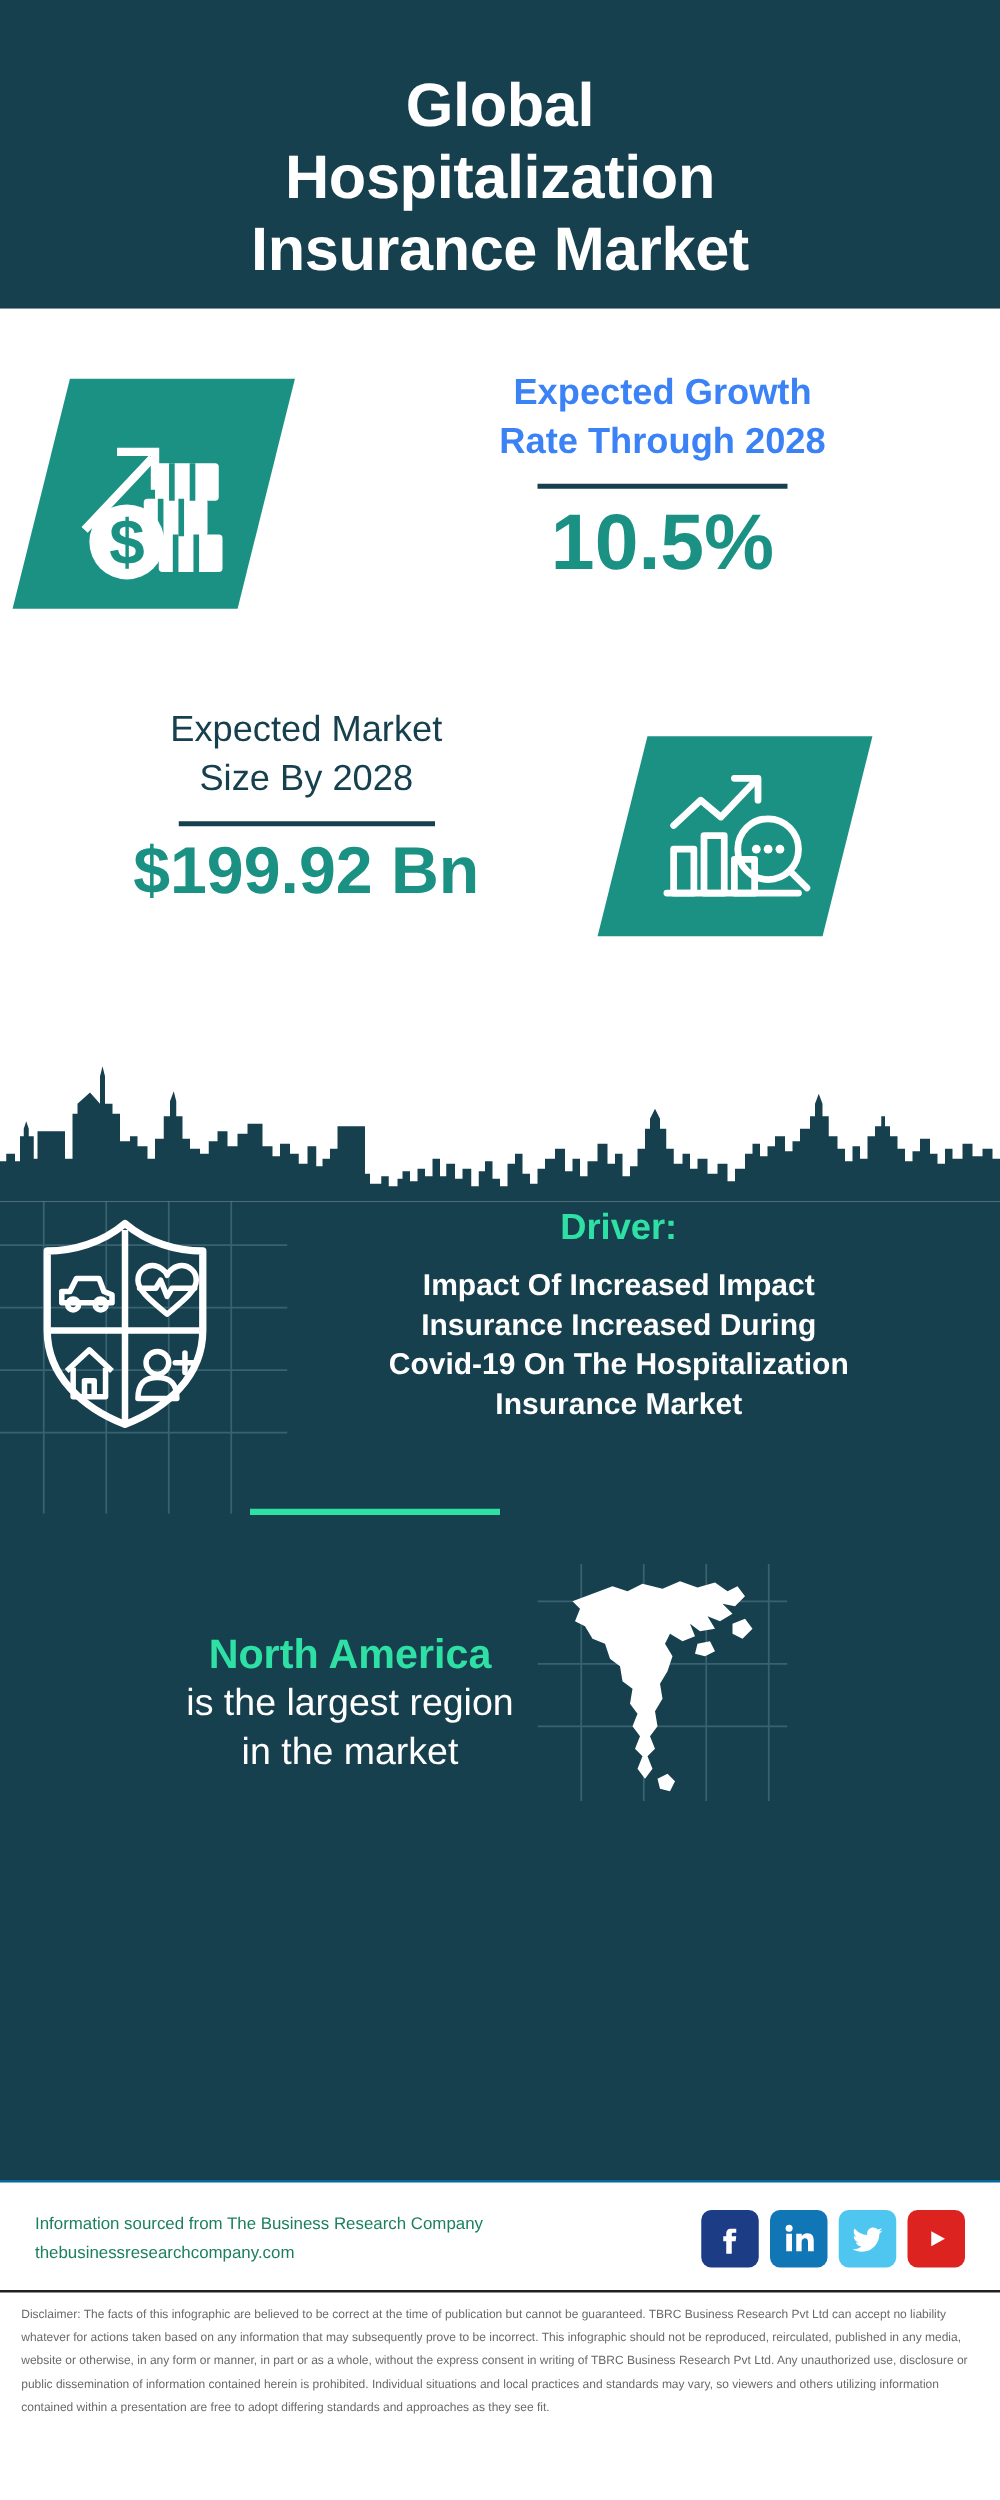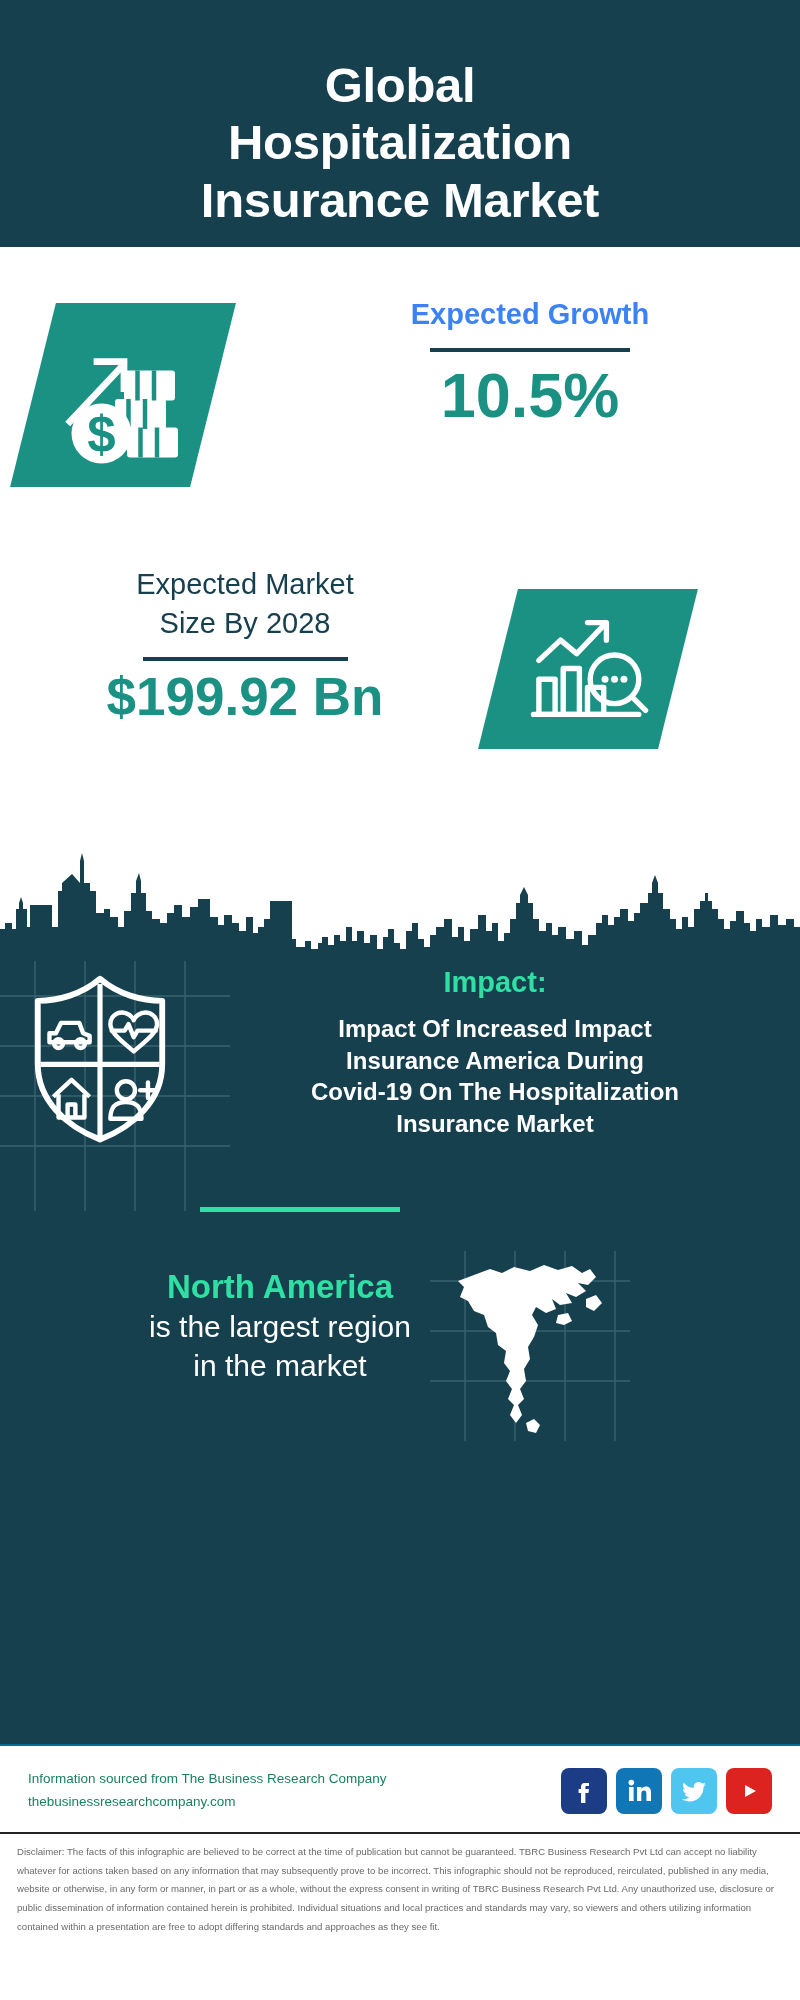--- a/index.html
+++ b/index.html
@@ -95,21 +95,21 @@
   }
   .driver-text {
     color:#ffffff; font-size:24px; font-weight:bold; line-height:1.32;
   }
   .rule-mint {
     position:absolute; left:200px; top:246px;
     width:200px; height:5px; background:#2fe0a4;
   }
 
   .region-block { position:absolute; left:40px; top:305px; width:480px; text-align:center; }
-  .region-name { color:#2fe0a4; font-size:33px; font-weight:bold; line-height:1.25; }
+  .region-name { color:#2fe0a4; font-size:33px; font-weight:bold; line-height:1.25;margin-top:36px; }
   .region-sub { color:#ffffff; font-size:30px; line-height:1.3; }
 
   .map-wrap { position:absolute; left:430px; top:290px; width:200px; height:190px; }
   .map-grid { position:absolute; left:0; top:0; width:200px; height:190px; opacity:.32; }
   .map-svg { position:absolute; left:10px; top:2px; width:180px; height:185px; }
 
   
   .footer {
     position:relative; background:#fff; height:195px;
     border-top:2px solid #0369a1;
@@ -173,20 +173,21 @@
           <line x1="62" y1="53" x2="62" y2="73"></line>
           <line x1="59" y1="72" x2="59" y2="92"></line>
           <line x1="70" y1="72" x2="70" y2="92"></line>
         </g>
         <circle cx="33" cy="76" r="20" fill="#ffffff"></circle>
         <text x="33" y="88" font-family="Liberation Sans, sans-serif" font-size="34" font-weight="bold" fill="#1b9184" text-anchor="middle">$</text>
       </svg>
       <div class="growth-text">
         <div class="growth-title">
           <span>Expected Growth</span><br>
+          <span>Rate Through 2028</span>
         </div>
         <div class="rule-dark"></div>
         <div class="growth-value">10.5%</div>
       </div>
     </div>
 
     <div class="size-row">
       <div class="para-right"></div>
       <svg class="icon-analytics" viewBox="0 0 100 100">
         <g fill="none" stroke="#ffffff" stroke-width="4" stroke-linecap="round" stroke-linejoin="round">
@@ -261,24 +262,24 @@
 
       <g fill="none" stroke="#ffffff" stroke-width="3.4" stroke-linejoin="round" stroke-linecap="round">
         <circle cx="80" cy="92" r="7"></circle>
         <path d="M68 114 C68 104 73 101 80 101 C87 101 92 104 92 114 Z"></path>
         <path d="M97 86 L97 98"></path>
         <path d="M91 92 L103 92"></path>
       </g>
     </svg>
 
     <div class="driver-block">
-      <div class="driver-label">Impact:</div>
+      <div class="driver-label">Driver:</div>
       <div class="driver-text">
         <span>Impact Of Increased Impact</span><br>
-        <span>Insurance America During</span><br>
+        <span>Insurance Increased During</span><br>
         <span>Covid-19 On The Hospitalization</span><br>
         <span>Insurance Market</span>
       </div>
     </div>
 
     <div class="rule-mint"></div>
 
     <div class="region-block">
       <div class="region-name">North America</div>
       <div class="region-sub">

